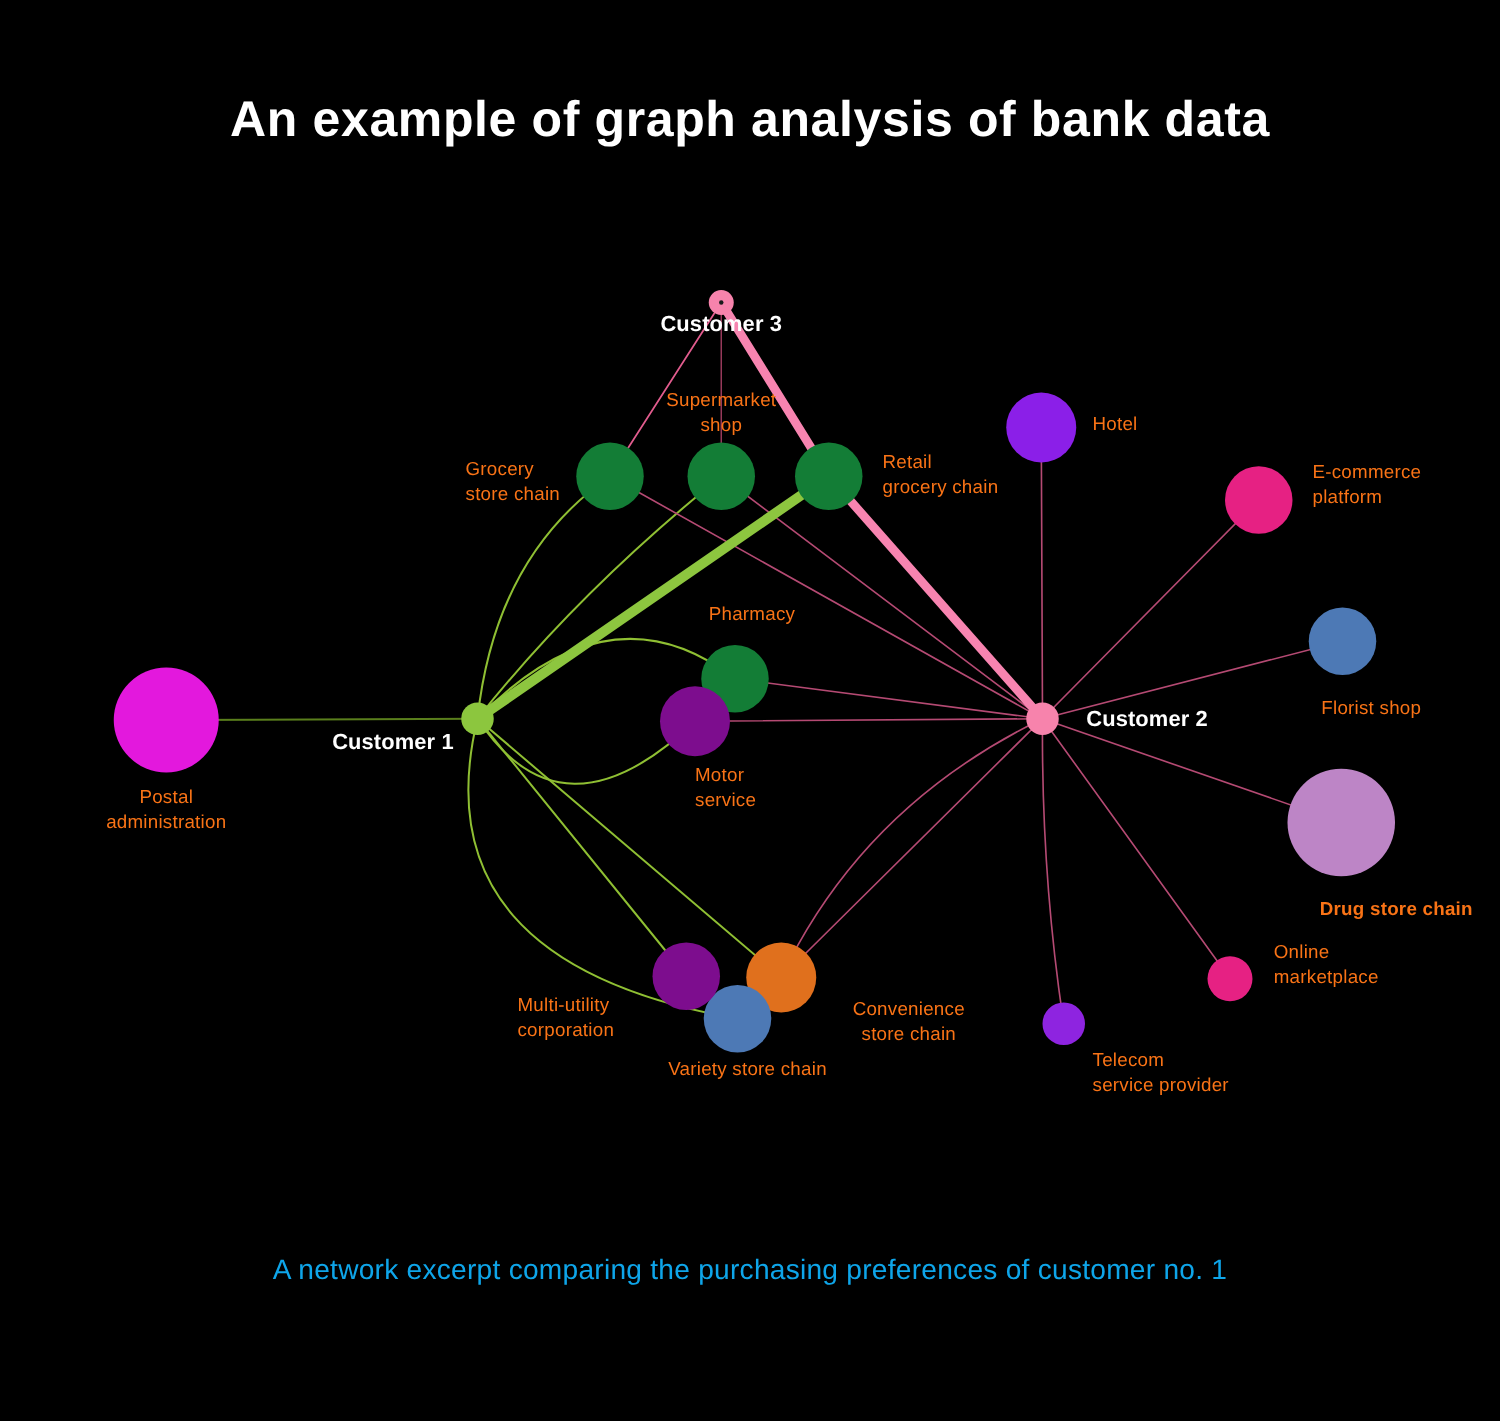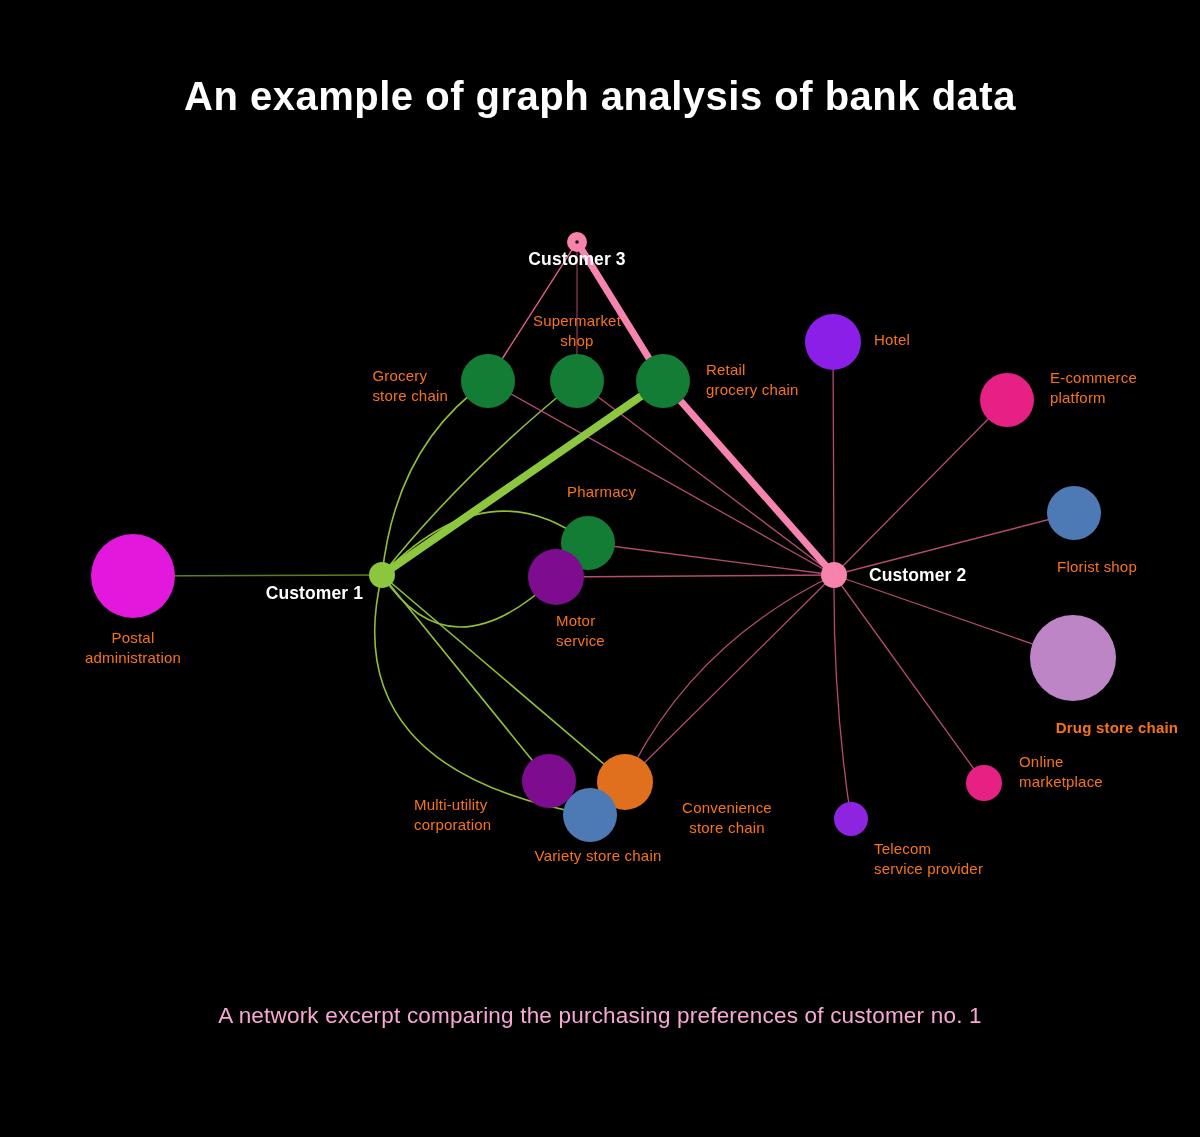--- a/index.html
+++ b/index.html
@@ -8,21 +8,21 @@
   #graph-svg{position:absolute;left:0;top:0;}
   #page-title{position:absolute;top:74px;left:0;right:0;text-align:center;
               color:#ffffff;font-size:40px;font-weight:800;letter-spacing:.5px;}
   #labels{position:absolute;inset:0;pointer-events:none;}
   .node-label{position:absolute;color:#f97316;font-size:15px;line-height:19.5px;
               letter-spacing:.2px;white-space:nowrap;}
   .node-label.bold{font-weight:bold;font-size:17.5px;color:#ffffff;letter-spacing:.1px;}
   .node-label.align-center{transform:translateX(-50%);text-align:center;}
   .node-label.align-right{transform:translateX(-100%);text-align:left;}
   #caption{position:absolute;top:1000px;left:0;right:0;text-align:center;
-           color:#f9a8d4;font-size:22.5px;line-height:32px;letter-spacing:.2px;}
+           color:#0ea5e9;font-size:22.5px;line-height:32px;letter-spacing:.2px;}
 </style>
 </head>
 <body>
 
 <div id="stage">
   <div id="page-title">An example of graph analysis of bank data</div>
   <svg id="graph-svg" width="1200" height="1137" viewBox="0 0 1200 1137">
       <path d="M133 576 L382 575" stroke="#5a7f1c" stroke-width="1.6" fill="none" stroke-linecap="round"></path>
       <path d="M382 575 Q396 445 488 381" stroke="#8fbf33" stroke-width="1.6" fill="none" stroke-linecap="round"></path>
       <path d="M382 575 Q462 474 577 381" stroke="#8fbf33" stroke-width="1.6" fill="none" stroke-linecap="round"></path>

